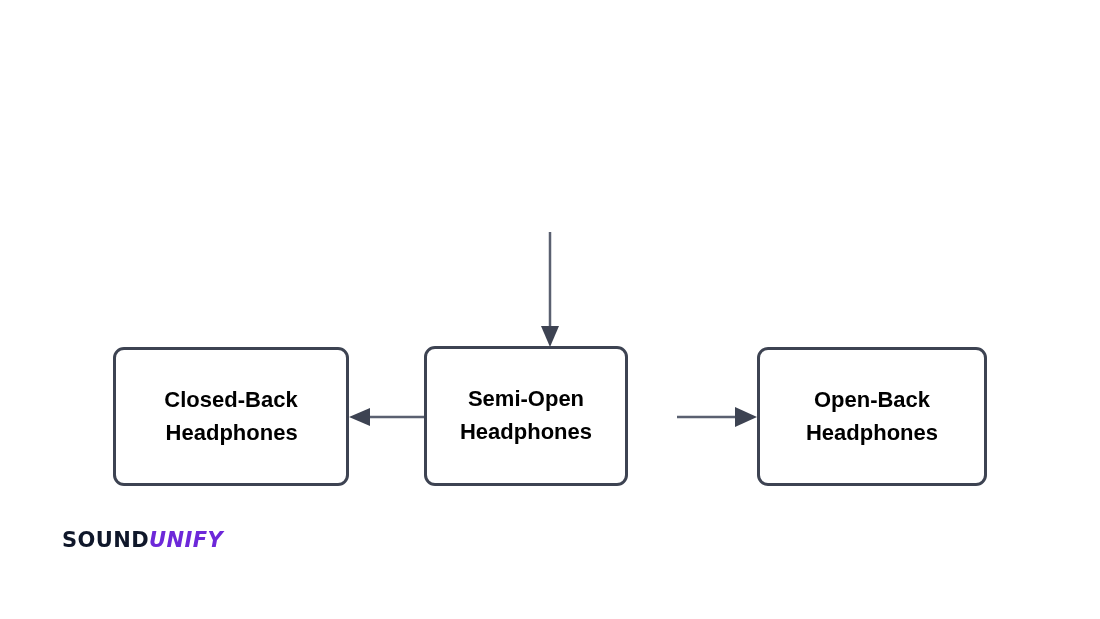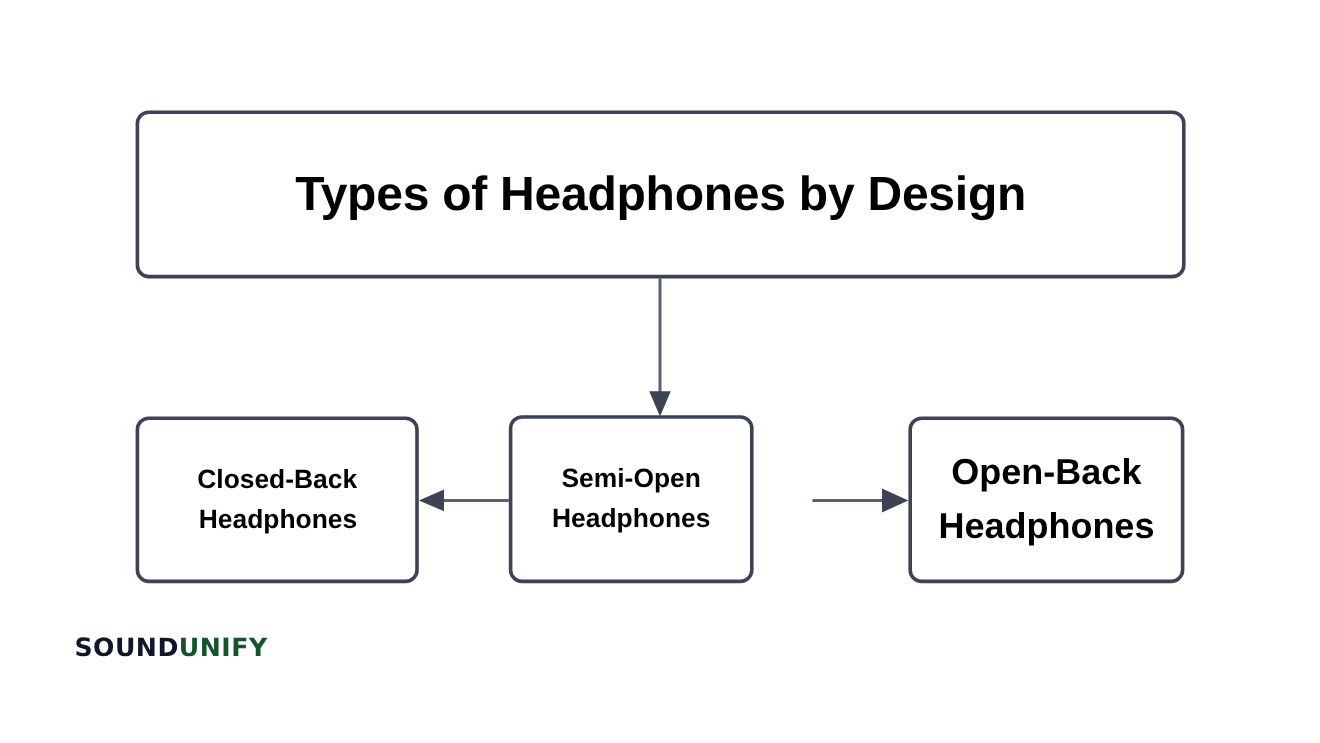--- a/index.html
+++ b/index.html
@@ -57,21 +57,21 @@
     width: 204px;
     height: 140px;
     font-size: 22px;
     line-height: 1.48;
   }
   #node-open {
     left: 757px;
     top: 347px;
     width: 230px;
     height: 139px;
-    font-size: 30px;
+    font-size: 22px;
     line-height: 1.48;
   }
   .node-label {
     padding: 0 8px;
     white-space: pre-line;
   }
   #edges {
     position: absolute;
     left: 0;
     top: 0;
@@ -84,21 +84,21 @@
     left: 62px;
     top: 528px;
     font-size: 21px;
     font-weight: bold;
     letter-spacing: 0.4px;
     font-family: "DejaVu Sans", sans-serif;
     white-space: nowrap;
     z-index: 4;
   }
   #brand-logo .brand-part-1 { color: #0f172a; }
-  #brand-logo .brand-part-2 { color: #14532d; }
+  #brand-logo .brand-part-2 { color: #6d28d9; font-style: italic; }
 </style>
 </head>
 <body>
 
 <div id="canvas">
 
   <svg id="edges" viewBox="0 0 1100 619" xmlns="http://www.w3.org/2000/svg">
 
     <g>
       <line x1="550" y1="232" x2="550" y2="338" stroke="#5a6070" stroke-width="2.5"></line>
@@ -109,23 +109,20 @@
       <line x1="424" y1="417" x2="362" y2="417" stroke="#5a6070" stroke-width="2.5"></line>
       <polygon points="349,417 370,408 370,426" fill="#3d4352"></polygon>
     </g>
 
     <g>
       <line x1="677" y1="417" x2="742" y2="417" stroke="#5a6070" stroke-width="2.5"></line>
       <polygon points="757,417 735,407 735,427" fill="#3d4352"></polygon>
     </g>
   </svg>
 
-  <div class="node" id="title-node">
-    <span class="node-label">Types of Headphones by Design</span>
-  </div>
 
   <div class="node" id="node-closed">
     <span class="node-label">Closed-Back
 Headphones</span>
   </div>
 
   <div class="node" id="node-semi">
     <span class="node-label">Semi-Open
 Headphones</span>
   </div>

